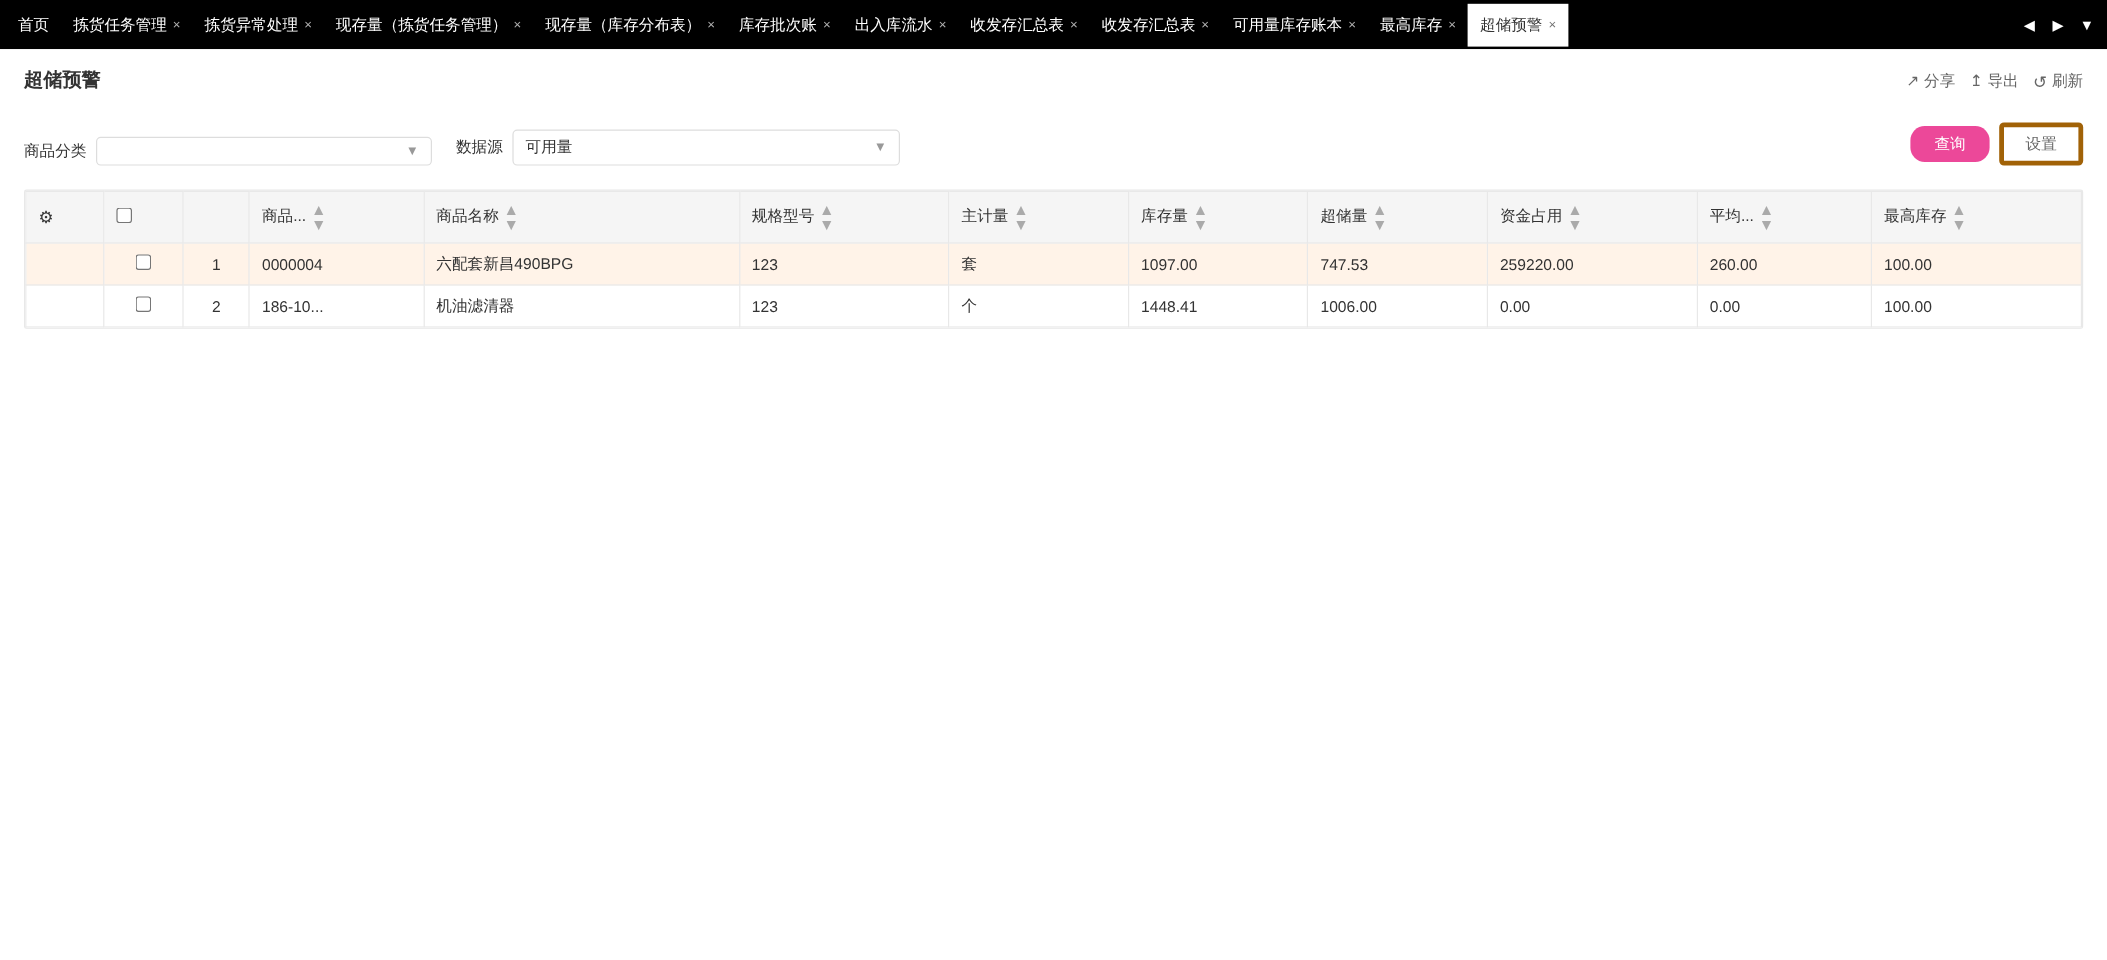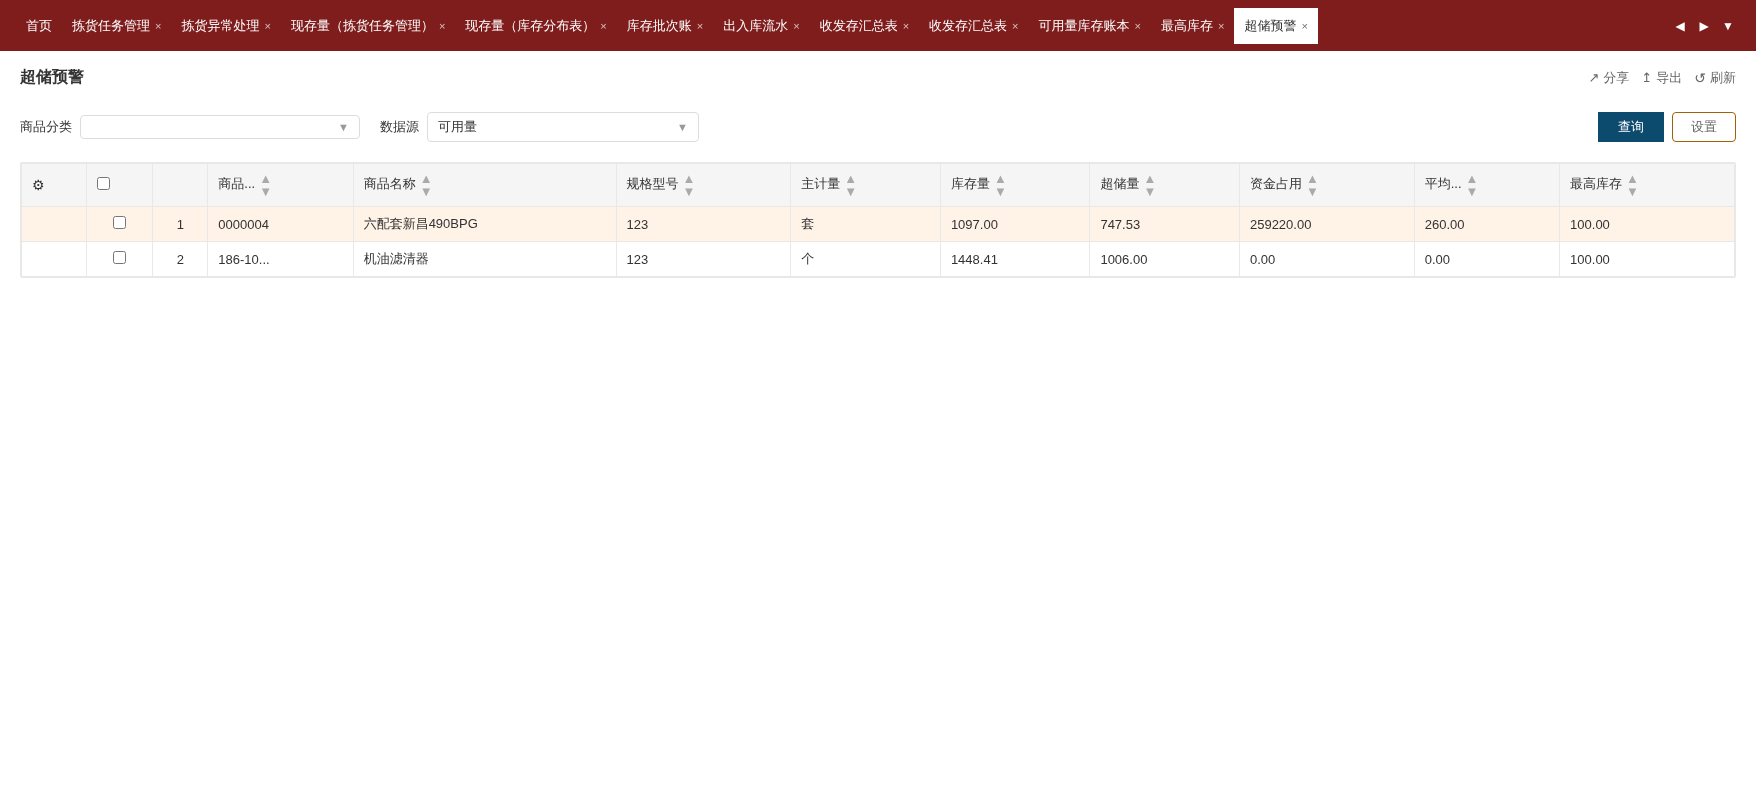--- a/index.html
+++ b/index.html
@@ -2,23 +2,23 @@
 <html><head>
   <meta charset="utf-8">
   <style>
     * { box-sizing: border-box; margin: 0; padding: 0; font-family: 'Microsoft YaHei', Arial, sans-serif; font-size: 13px; }
     body { background: #f5f5f5; overflow-x: hidden; }
 
     
     .top-nav {
       display: flex;
       align-items: center;
-      background: #7f1d1d;
-      height: 51px;
-      padding: 0 16px;
+      background: #000000;
+      height: 41px;
+      padding: 0 5px;
       overflow: hidden;
     }
     .nav-item {
       display: flex;
       align-items: center;
       padding: 0 10px;
       height: 36px;
       color: #fff;
       white-space: nowrap;
       cursor: pointer;
@@ -73,21 +73,21 @@
       align-items: center;
       gap: 4px;
       color: #666;
       cursor: pointer;
       font-size: 13px;
     }
 
     
     .filter-row {
       display: flex;
-      align-items: center;
+      align-items: flex-end;
       gap: 20px;
       margin-bottom: 12px;
       padding: 8px 0;
     }
     .filter-item {
       display: flex;
       align-items: center;
       gap: 8px;
     }
     .filter-label {
@@ -109,32 +109,32 @@
     }
     .filter-select .chevron { color: #999; font-size: 11px; }
 
     .filter-right {
       display: flex;
       align-items: center;
       gap: 8px;
       margin-left: auto;
     }
     .btn-query {
-      background: #0c4a6e;
+      background: #ec4899;
       color: #fff;
       border: none;
-      border-radius: 0;
+      border-radius: 12px;
       padding: 6px 20px;
       cursor: pointer;
       font-size: 13px;
     }
     .btn-settings {
       background: #fff;
       color: #666;
-      border: 1px solid #a16207;
+      border: 4px solid #a16207;
       border-radius: 4px;
       padding: 5px 18px;
       cursor: pointer;
       font-size: 13px;
     }
 
     
     .data-table {
       width: 100%;
       border-collapse: collapse;
@@ -259,21 +259,21 @@
     <div class="filter-item">
       <span class="filter-label">商品分类</span>
       <div class="filter-select" style="width:280px;">
         <span></span>
         <span class="chevron">▼</span>
       </div>
     </div>
 
     <div class="filter-item">
       <span class="filter-label">数据源</span>
-      <div class="filter-select" style="width:272px;">
+      <div class="filter-select" style="width:323px;">
         <span>可用量</span>
         <span class="chevron">▼</span>
       </div>
     </div>
 
     <div class="filter-right">
       <button class="btn-query">查询</button>
       <button class="btn-settings">设置</button>
     </div>
   </div>

